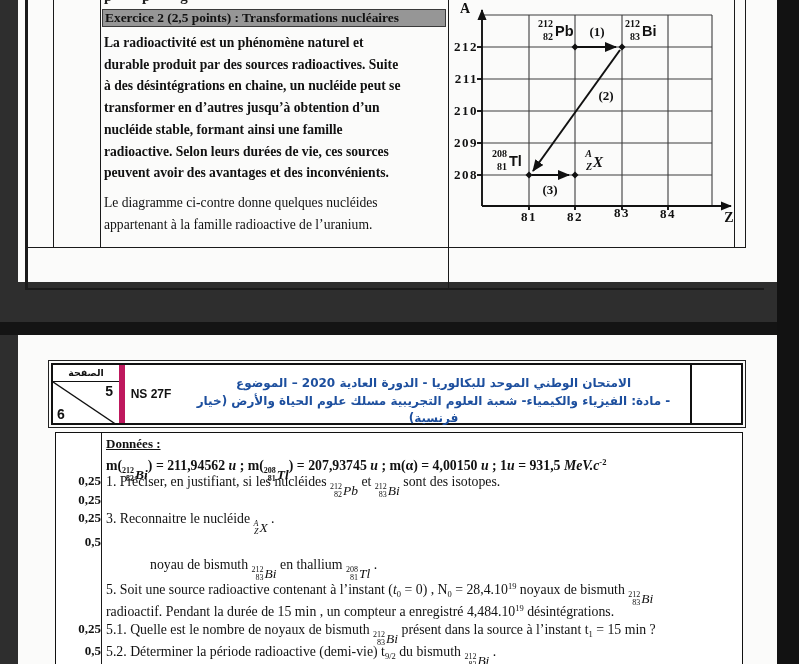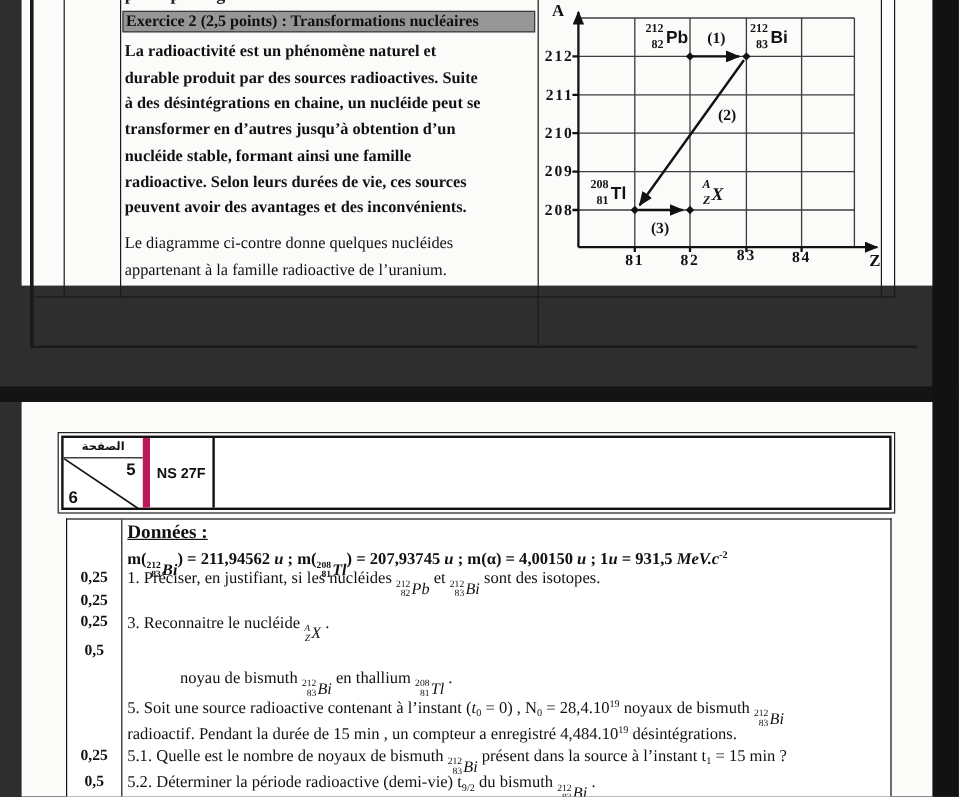--- a/index.html
+++ b/index.html
@@ -1,19 +1,19 @@
 <!DOCTYPE html>
 <html><head>
 <meta charset="utf-8">
 <style>
   html,body{margin:0;padding:0;background:#2e2e2e;}
   .stage{position:relative;width:799px;height:664px;overflow:hidden;background:#2e2e2e;
          font-family:"Liberation Serif", serif;color:#111;}
   .page{position:absolute;background:#fbfbfa;}
-  .page1{left:18px;top:0;width:760px;height:238px;}
+  .page1{left:18px;top:0;width:760px;height:282px;}
   .page2{left:18px;top:335px;width:760px;height:329px;}
   .gap-band{position:absolute;left:0;top:322px;width:799px;height:13px;background:#141414;}
   .right-bar{position:absolute;left:777px;top:0;width:22px;height:664px;background:#121212;}
   .vline,.hline{position:absolute;background:#1a1a1a;}
   
   .top-frag{position:absolute;left:86px;top:0;width:120px;height:7px;overflow:hidden;}
   .top-frag span{position:relative;top:-13px;font-weight:bold;font-size:15px;letter-spacing:13px;color:#222;}
   .ex-title{position:absolute;left:84px;top:9px;width:344px;height:18px;background:#969696;
             border:1px solid #3a3a3a;box-sizing:border-box;font-weight:bold;font-size:13.4px;
             line-height:16px;padding-left:2px;white-space:nowrap;overflow:hidden;}
@@ -39,23 +39,23 @@
   .pg-cur{position:absolute;right:6px;top:1px;font-weight:bold;font-size:14px;font-family:"Liberation Sans",sans-serif;}
   .pg-tot{position:absolute;left:4px;bottom:1px;font-weight:bold;font-size:14px;font-family:"Liberation Sans",sans-serif;}
   .cell-ref{width:58px;border-left:6px solid #be185d;display:flex;align-items:center;justify-content:center;
             font-family:"Liberation Sans",sans-serif;font-weight:bold;font-size:12px;}
   .cell-title{flex:1;direction:rtl;text-align:center;color:#1d4f9e;font-family:"DejaVu Sans",sans-serif;
               font-weight:bold;font-size:12px;line-height:17.5px;padding-top:10px;}
   .cell-empty{width:51px;border-left:2px solid #111;}
   .main-box{position:absolute;left:37px;top:97px;width:688px;height:232px;border:1.5px solid #111;
             border-bottom:none;box-sizing:border-box;background:#fff;}
   .pts-divider{position:absolute;left:45px;top:0;bottom:0;width:1.2px;background:#1a1a1a;}
-  .pts{position:absolute;left:0;width:45px;text-align:center;font-weight:bold;font-size:13px;}
+  .pts{position:absolute;left:0;width:45px;text-align:right;font-weight:bold;font-size:13px;}
   .q-line{position:absolute;left:50px;right:2px;white-space:nowrap;overflow:hidden;font-size:13.8px;line-height:18px;}
-  .donnees-title{font-weight:bold;text-decoration:underline;font-size:16px;}
+  .donnees-title{font-weight:bold;text-decoration:underline;font-size:13px;}
   .masses{font-weight:bold;}
   .q-line sub{font-size:8.5px;vertical-align:-3px;}
   .q-line sup{font-size:8.5px;vertical-align:5px;}
   .nuc{display:inline-flex;align-items:center;vertical-align:-3px;}
   .nuc-col{display:inline-flex;flex-direction:column;align-items:flex-end;font-size:8px;line-height:7.5px;margin-right:1px;}
   .nuc-it .nuc-col{font-style:italic;}
   .nuc-sym{font-style:italic;font-size:13.5px;line-height:14px;}
 </style>
 </head>
 <body>
@@ -175,20 +175,24 @@
         <span class="pagebox-label">الصفحة</span>
         <div class="pagebox-diag">
           <svg width="64" height="43" viewBox="0 0 64 43">
             <line x1="0" y1="0" x2="64" y2="43" stroke="#111" stroke-width="1.4"></line>
           </svg>
           <span class="pg-cur">5</span>
           <span class="pg-tot">6</span>
         </div>
       </div>
       <div class="hdr-cell cell-ref">NS 27F</div>
+      <div class="hdr-cell cell-title">
+        <div>الامتحان الوطني الموحد للبكالوريا - الدورة العادية 2020 – الموضوع</div>
+        <div>- مادة: الفيزياء والكيمياء- شعبة العلوم التجريبية مسلك علوم الحياة والأرض (خيار فرنسية)</div>
+      </div>
       <div class="hdr-cell cell-empty"></div>
     </div>
 
     <div class="main-box">
       <div class="pts-divider"></div>
 
       <div class="q-line donnees-title" style="top:2px;">Données :</div>
       <div class="q-line masses" style="top:20px;">m(<span class="nuc">
             <span class="nuc-col">
               <span>212</span>

